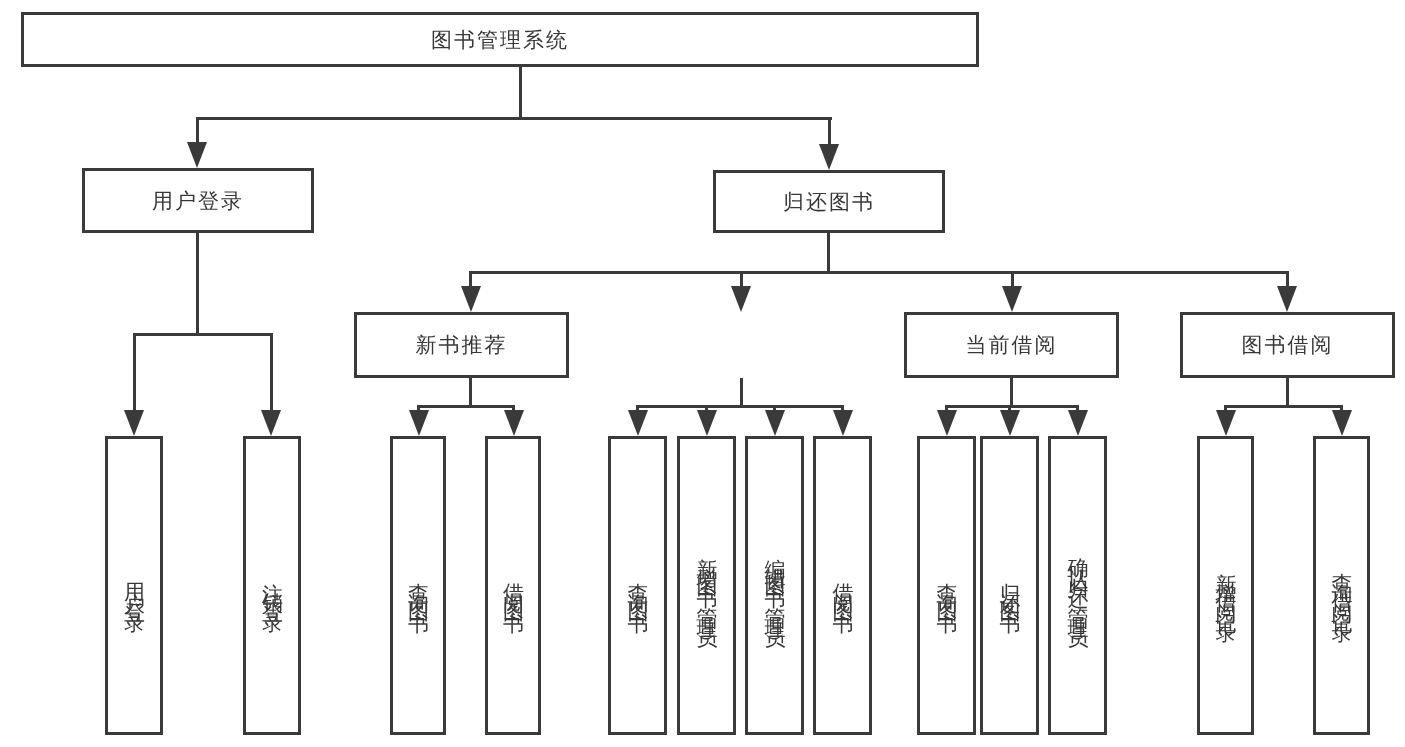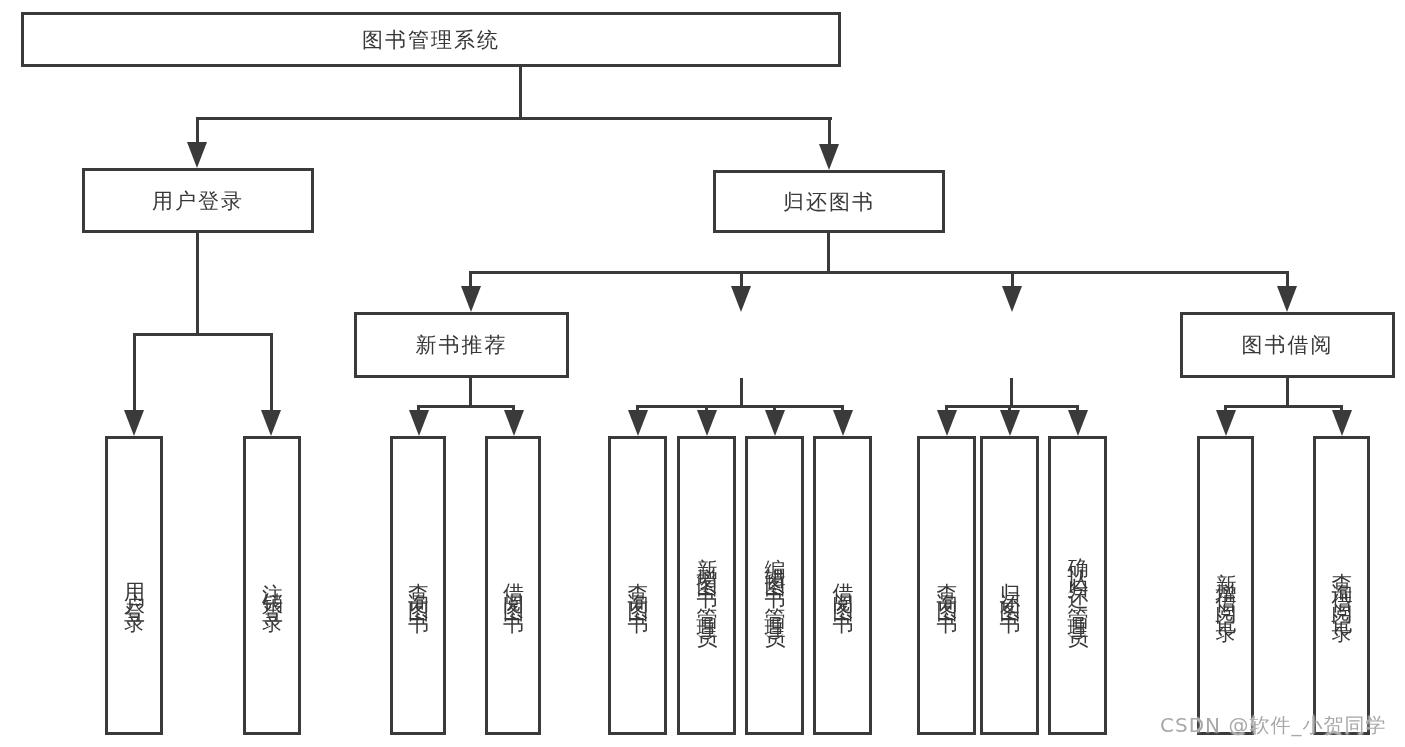--- a/index.html
+++ b/index.html
@@ -57,34 +57,37 @@
     text-shadow:0 0 3px #fff,0 0 2px #fff;
     z-index:5;
     white-space:nowrap;
   }
 </style>
 </head>
 <body>
 
 <div class="canvas">
 
-  <div class="box" style="left:21px;top:12px;width:820px;height:55px;">
+  <div class="box" style="left:21px;top:12px;width:958px;height:55px;">
     <span class="hlabel">图书管理系统</span>
   </div>
 
   <div class="box" style="left:82px;top:168px;width:232px;height:65px;">
     <span class="hlabel">用户登录</span>
   </div>
 
   <div class="box" style="left:713px;top:170px;width:232px;height:63px;">
     <span class="hlabel">归还图书</span>
   </div>
 
   <div class="box" style="left:354px;top:312px;width:215px;height:66px;">
     <span class="hlabel">新书推荐</span>
+  </div>
+  <div class="box" style="left:904px;top:312px;width:215px;height:66px;">
+    <span class="hlabel">当前借阅</span>
   </div>
   <div class="box" style="left:1180px;top:312px;width:215px;height:66px;">
     <span class="hlabel">图书借阅</span>
   </div>
 
   <div class="box vbox" style="left:105px;top:436px;width:58px;height:299px;">
     <span class="vlabel">用户登录</span>
   </div>
   <div class="box vbox" style="left:243px;top:436px;width:58px;height:299px;">
     <span class="vlabel">注销登录</span>
@@ -179,15 +182,14 @@
   <div class="vl" style="left:1076px;top:405px;height:9px;"></div>
   <div class="ah" style="left:1068px;top:410px;"></div>
 
   <div class="vl" style="left:1286px;top:378px;height:30px;"></div>
   <div class="hl" style="left:1224px;top:405px;width:119px;"></div>
   <div class="vl" style="left:1224px;top:405px;height:9px;"></div>
   <div class="ah" style="left:1216px;top:410px;"></div>
   <div class="vl" style="left:1340px;top:405px;height:9px;"></div>
   <div class="ah" style="left:1332px;top:410px;"></div>
 
-  <div class="watermark">CSDN @软件_小贺同学</div>
 
 </div>
 
 </body></html>

